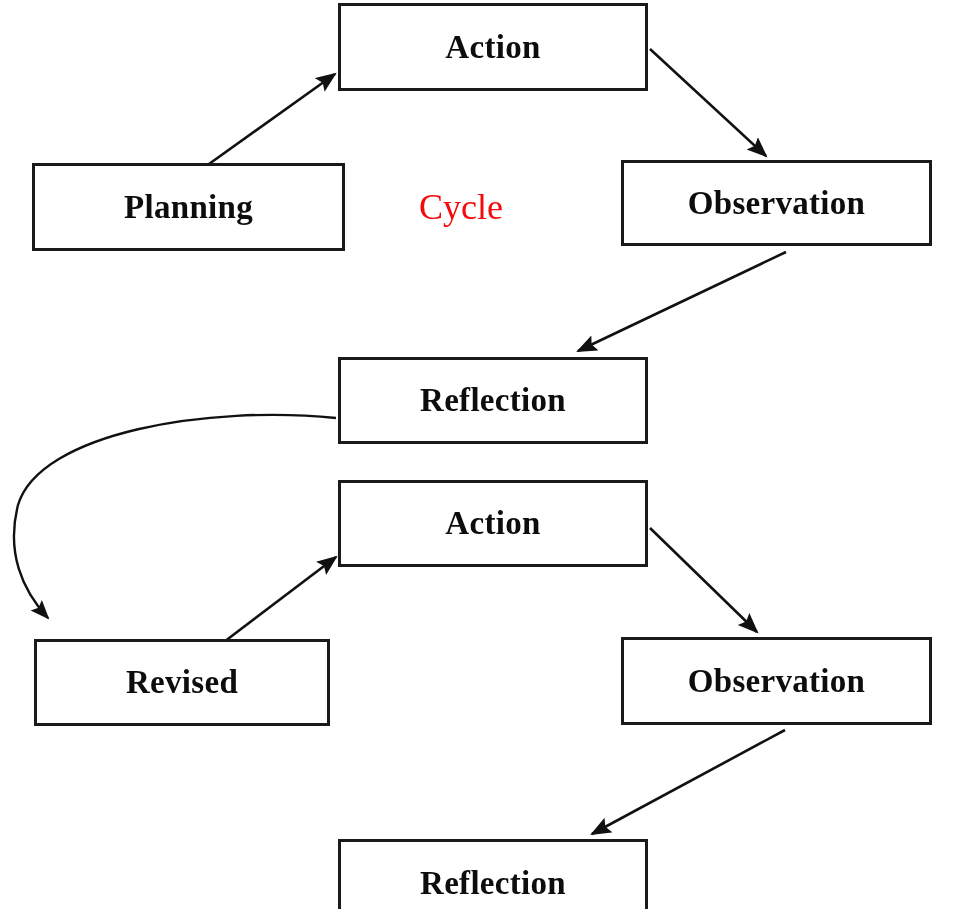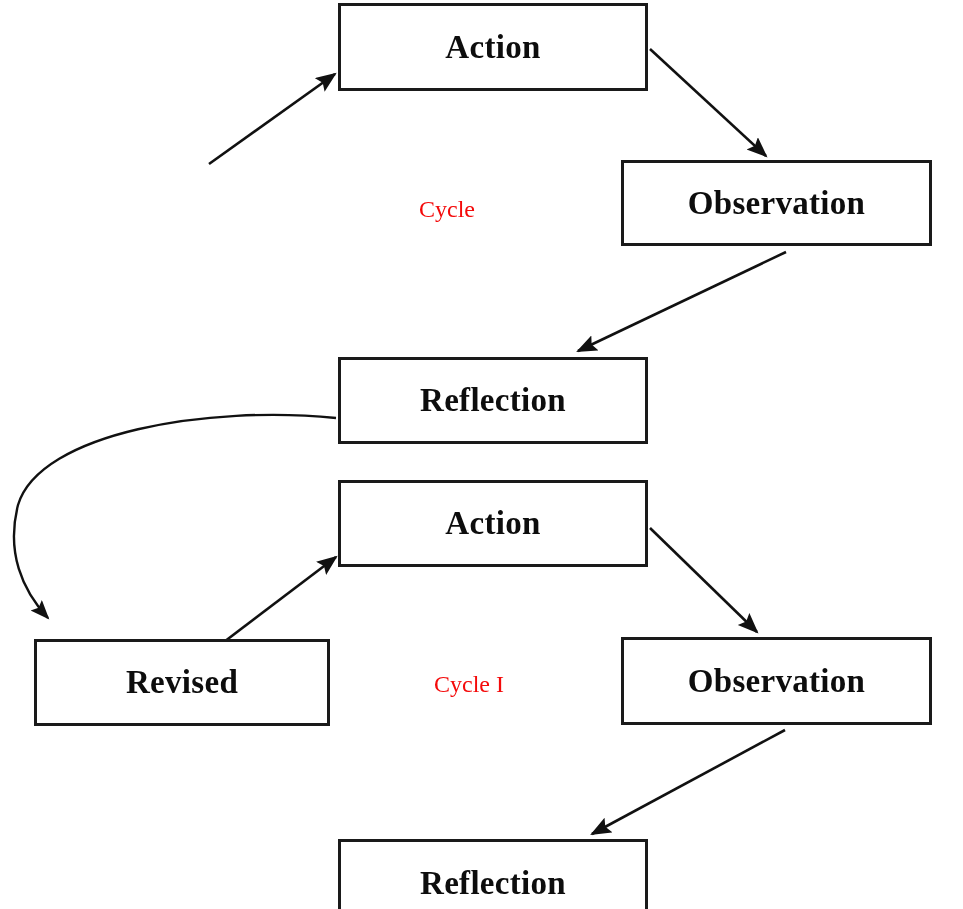--- a/index.html
+++ b/index.html
@@ -33,26 +33,25 @@
     font-weight: bold;
     font-size: 33px;
     color: #0d0d0d;
     letter-spacing: 0.3px;
     line-height: 1;
     white-space: nowrap;
   }
   .cycle-label {
     position: absolute;
     font-family: "Liberation Serif", "DejaVu Serif", serif;
-    font-size: 24px;
+    font-size: 36px;
     font-weight: normal;
     color: #f40a0a;
     white-space: nowrap;
     z-index: 4;
-    margin-top: 10px;
   }
   #edges {
     position: absolute;
     left: 0;
     top: 0;
     width: 963px;
     height: 909px;
     z-index: 1;
     pointer-events: none;
   }
@@ -95,20 +94,23 @@
 
     <g>
       <line x1="785" y1="730" x2="592" y2="834" stroke="#111111" stroke-width="2.6" marker-end="url(#arrowhead)"></line>
     </g>
   </svg>
 
   <div class="node" style="left:338px; top:3px; width:310px; height:88px;">
     <span class="node-label">Action</span>
   </div>
 
+  <div class="node" style="left:32px; top:163px; width:313px; height:88px;">
+    <span class="node-label">Planning</span>
+  </div>
 
   <div class="node" style="left:621px; top:160px; width:311px; height:86px;">
     <span class="node-label">Observation</span>
   </div>
 
   <div class="node" style="left:338px; top:357px; width:310px; height:87px;">
     <span class="node-label">Reflection</span>
   </div>
 
   <div class="node" style="left:338px; top:480px; width:310px; height:87px;">
@@ -122,15 +124,14 @@
   <div class="node" style="left:621px; top:637px; width:311px; height:88px;">
     <span class="node-label">Observation</span>
   </div>
 
   <div class="node" style="left:338px; top:839px; width:310px; height:88px;">
     <span class="node-label">Reflection</span>
   </div>
 
   <div class="cycle-label" style="left:419px; top:186px;">Cycle</div>
 
-  <div class="cycle-label" style="left:434px; top:661px;">Cycle I</div>
 
 </div>
 
 </body></html>

